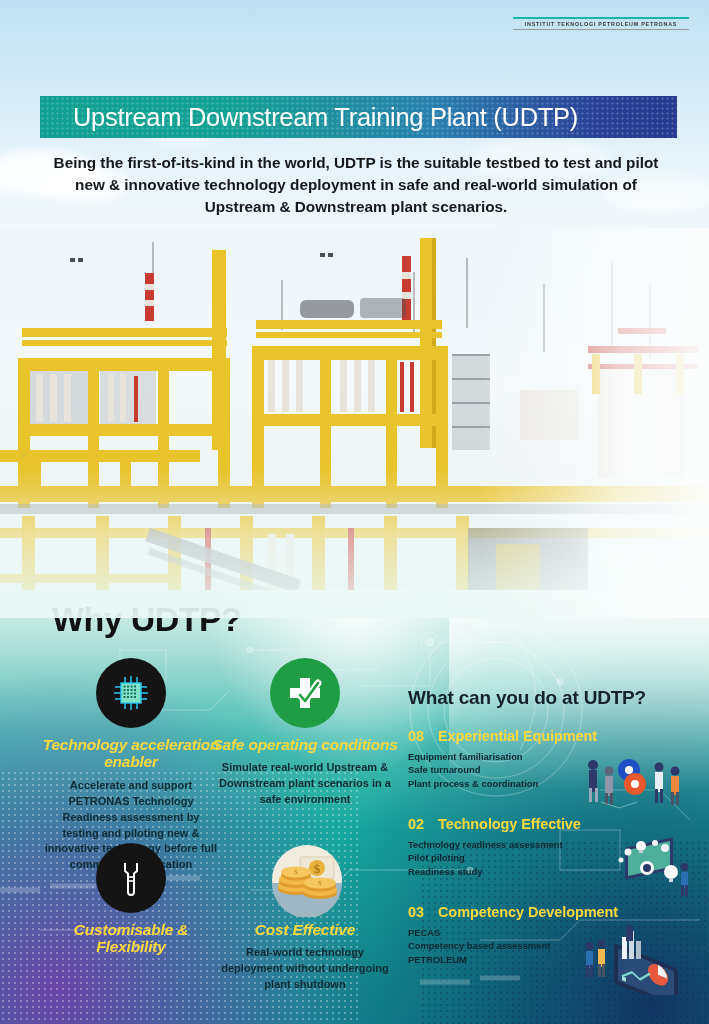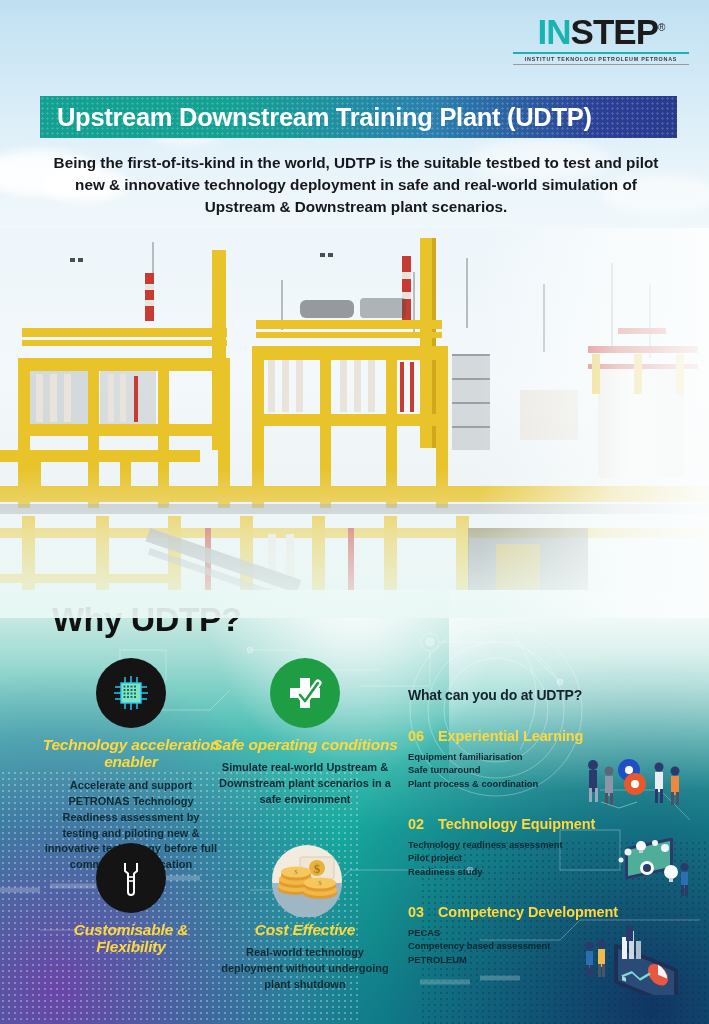--- a/index.html
+++ b/index.html
@@ -92,22 +92,22 @@
     position:absolute;left:40px;top:96px;width:637px;height:42px;
     background:linear-gradient(90deg,#11a091 0%,#13a193 30%,#2a7fae 62%,#2b3f96 88%,#263a8e 100%);
     display:flex;align-items:center;
   }
   .banner-dots{
     position:absolute;inset:0;
     background-image:radial-gradient(rgba(255,255,255,.17) 1px, transparent 1.1px);
     background-size:5px 5px;
   }
   .banner-title{
-    position:relative;color:#fff;font-size:25.5px;font-weight:bold;
-    padding-left:17px;letter-spacing:-.3px;white-space:nowrap;
+    position:relative;color:#fff;font-size:25.5px;font-weight:normal;
+    padding-left:33px;letter-spacing:-.3px;white-space:nowrap;
   }
 
   
   .intro{
     position:absolute;left:46px;top:152px;width:620px;
     text-align:center;color:#16181c;font-size:15.3px;font-weight:bold;
     line-height:1.43;
   }
 
   
@@ -132,21 +132,21 @@
     line-height:1.45;padding:0 6px;
   }
 
   
   .ic-circle{width:70px;height:70px;border-radius:50%;display:flex;align-items:center;justify-content:center;}
   .ic-black{background:#141414;}
   .ic-green{background:#1f9d44;}
 
   
   .right-head{
-    position:absolute;left:408px;top:687px;font-size:14px;font-weight:bold;color:#14242c;
+    position:absolute;left:408px;top:687px;font-size:19px;font-weight:bold;color:#14242c;
     letter-spacing:-.2px;
   }
   .ritem{position:absolute;left:408px;width:292px;}
   .r1{top:727px;}
   .r2{top:815px;}
   .r3{top:903px;}
   .rnum{
     display:inline-block;font-size:14.5px;font-weight:bold;color:#ffd83d;
     width:30px;
   }
@@ -311,21 +311,20 @@
         <path d="M106 292 L150 292"></path>
           <path d="M160 288 L200 288"></path>
         <path d="M420 392 L470 392"></path>
           <path d="M480 388 L520 388"></path>
       </g>
     </svg>
   </div>
   <div class="lower-right-fade"></div>
 
   <div class="logo">
-    <div class="logo-word"><span class="teal">IN</span><span>STEP</span><span class="logo-reg">®</span></div>
     <div class="logo-rule"></div>
     <div class="logo-sub">INSTITUT TEKNOLOGI PETROLEUM PETRONAS</div>
     <div class="logo-rule2"></div>
   </div>
 
   <div class="banner">
     <div class="banner-dots"></div>
     <div class="banner-title">Upstream Downstream Training Plant (UDTP)</div>
   </div>
 
@@ -431,21 +430,21 @@
       </svg>
     </div>
     <div class="feat-title">Cost Effective</div>
     <div class="feat-desc">Real-world technology deployment without undergoing plant shutdown</div>
   </div>
 
   <div class="right-head">What can you do at UDTP?</div>
 
   <div class="ritem r1">
     <div>
-      <span class="rnum">06</span><span class="rtitle">Experiential Learning</span>
+      <span class="rnum">08</span><span class="rtitle">Experiential Equipment</span>
     </div>
     <div class="rlist">
       <div>Equipment familiarisation</div>
       <div>Safe turnaround</div>
       <div>Plant process &amp; coordination</div>
     </div>
   </div>
   <div class="ill ill1">
     <svg width="110" height="62" viewBox="0 0 110 62">
       <g>
@@ -475,25 +474,25 @@
         <circle cx="92" cy="23" r="4.5" fill="#2b3a6b"></circle>
         <rect x="88" y="44" width="3" height="13" fill="#4b5466"></rect>
         <rect x="93" y="44" width="3" height="13" fill="#4b5466"></rect>
       </g>
       <path d="M18 54 L36 60 L54 54" stroke="#9fd8d2" stroke-width="1" fill="none" opacity=".6"></path>
     </svg>
   </div>
 
   <div class="ritem r2">
     <div>
-      <span class="rnum">02</span><span class="rtitle">Technology Equipment</span>
+      <span class="rnum">02</span><span class="rtitle">Technology Effective</span>
     </div>
     <div class="rlist">
       <div>Technology readiness assessment</div>
-      <div>Pilot project</div>
+      <div>Pilot piloting</div>
       <div>Readiness study</div>
     </div>
   </div>
   <div class="ill ill2">
     <svg width="110" height="62" viewBox="0 0 110 62">
       <g transform="skewY(-12)">
         <rect x="30" y="18" width="48" height="32" rx="2" fill="#2b3a6b"></rect>
         <rect x="33" y="21" width="42" height="26" fill="#4fae9a"></rect>
       </g>
       <circle cx="46" cy="10" r="5" fill="#ffffff"></circle>

